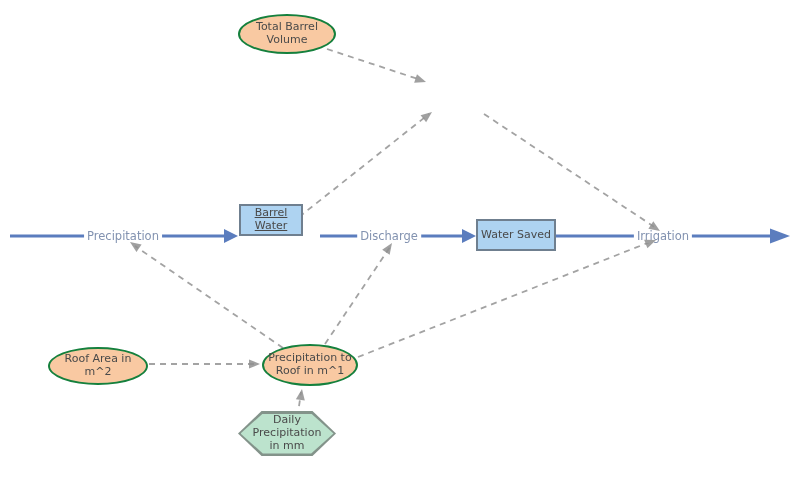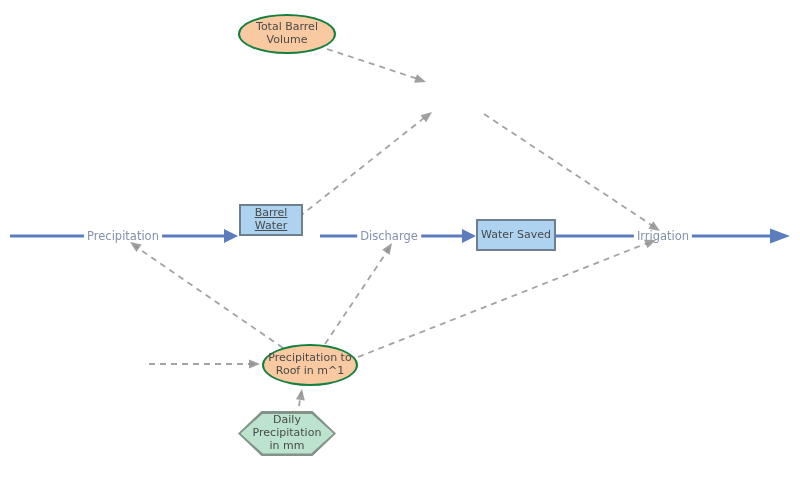--- a/index.html
+++ b/index.html
@@ -77,20 +77,21 @@
   </svg>
 
   <div class="node ellipse" style="left:238px;top:14px;width:98px;height:40px;">Total Barrel
 Volume</div>
 
 
   <div class="node stock" style="left:239px;top:204px;width:64px;height:32px;text-decoration:underline;">Barrel Water</div>
 
   <div class="node stock" style="left:476px;top:219px;width:80px;height:32px;">Water Saved</div>
 
+  <div class="node ellipse" style="left:48px;top:347px;width:100px;height:38px;">Roof Area in m^2</div>
 
   <div class="node ellipse" style="left:262px;top:344px;width:96px;height:42px;">Precipitation to
 Roof in m^1</div>
 
   <div class="hex-outer" style="left:238px;top:411px;width:98px;height:45px;">
     <div class="hex-inner">Daily
 Precipitation
 in mm</div>
   </div>
 

